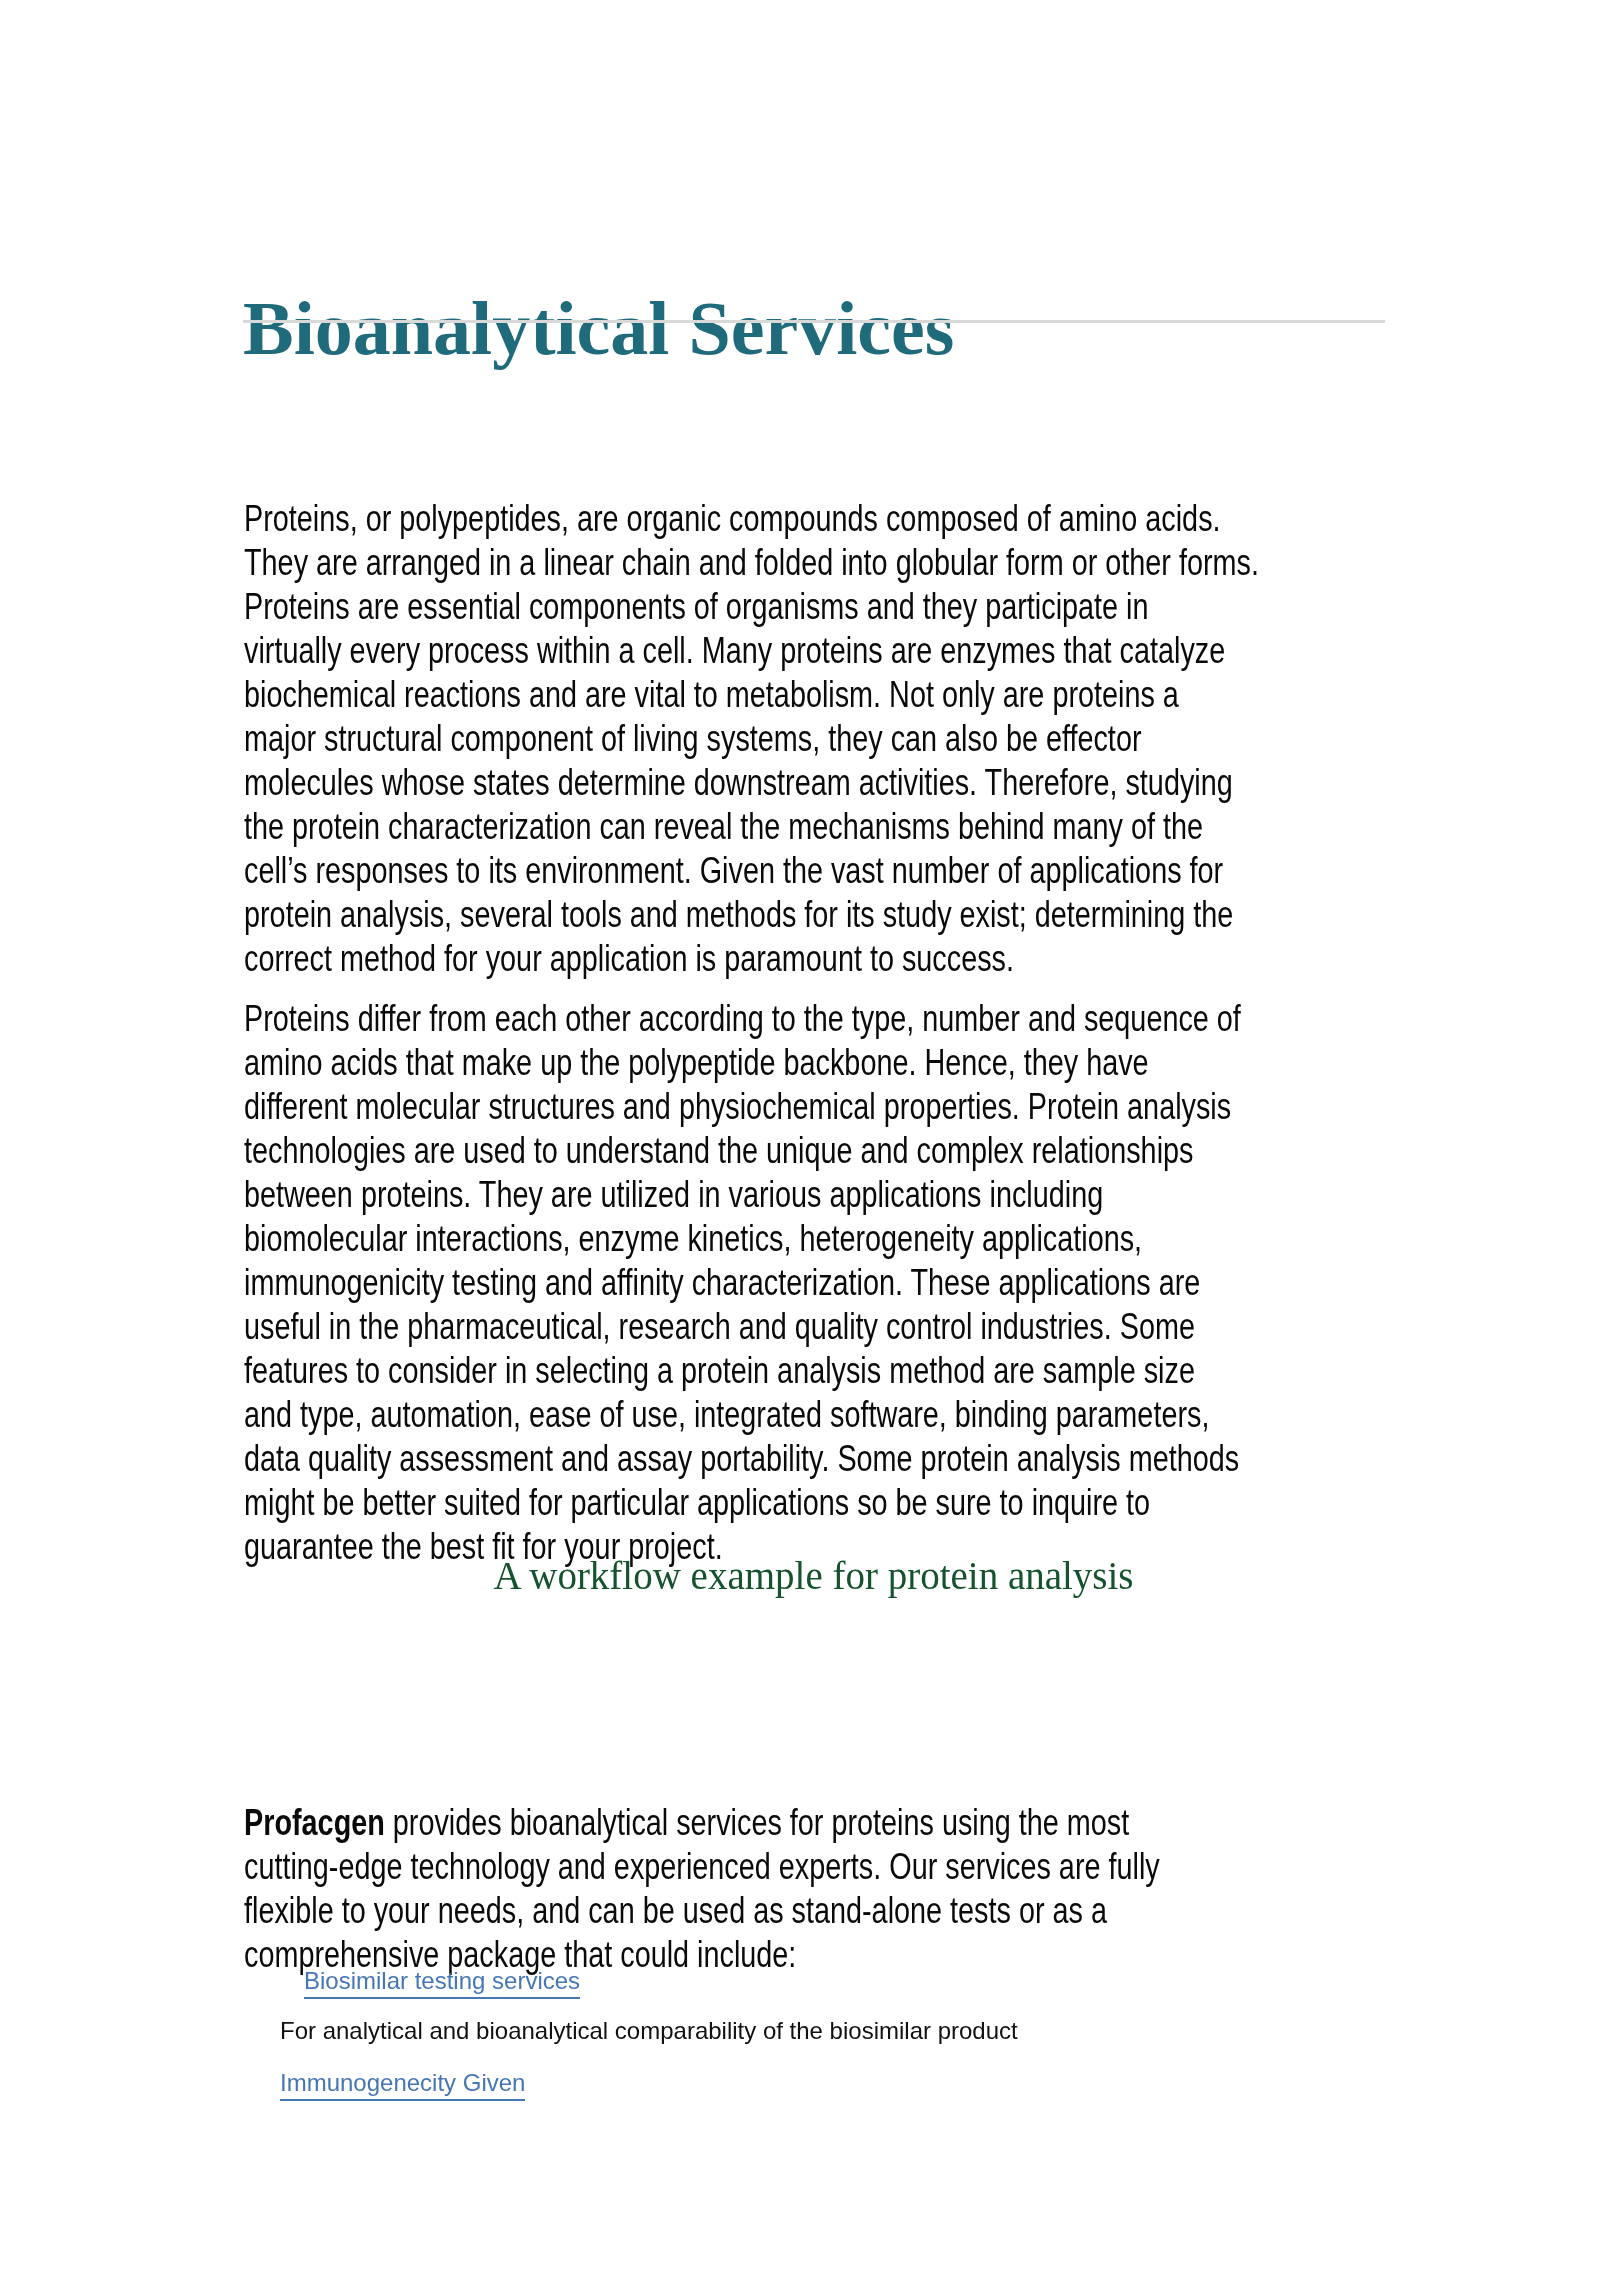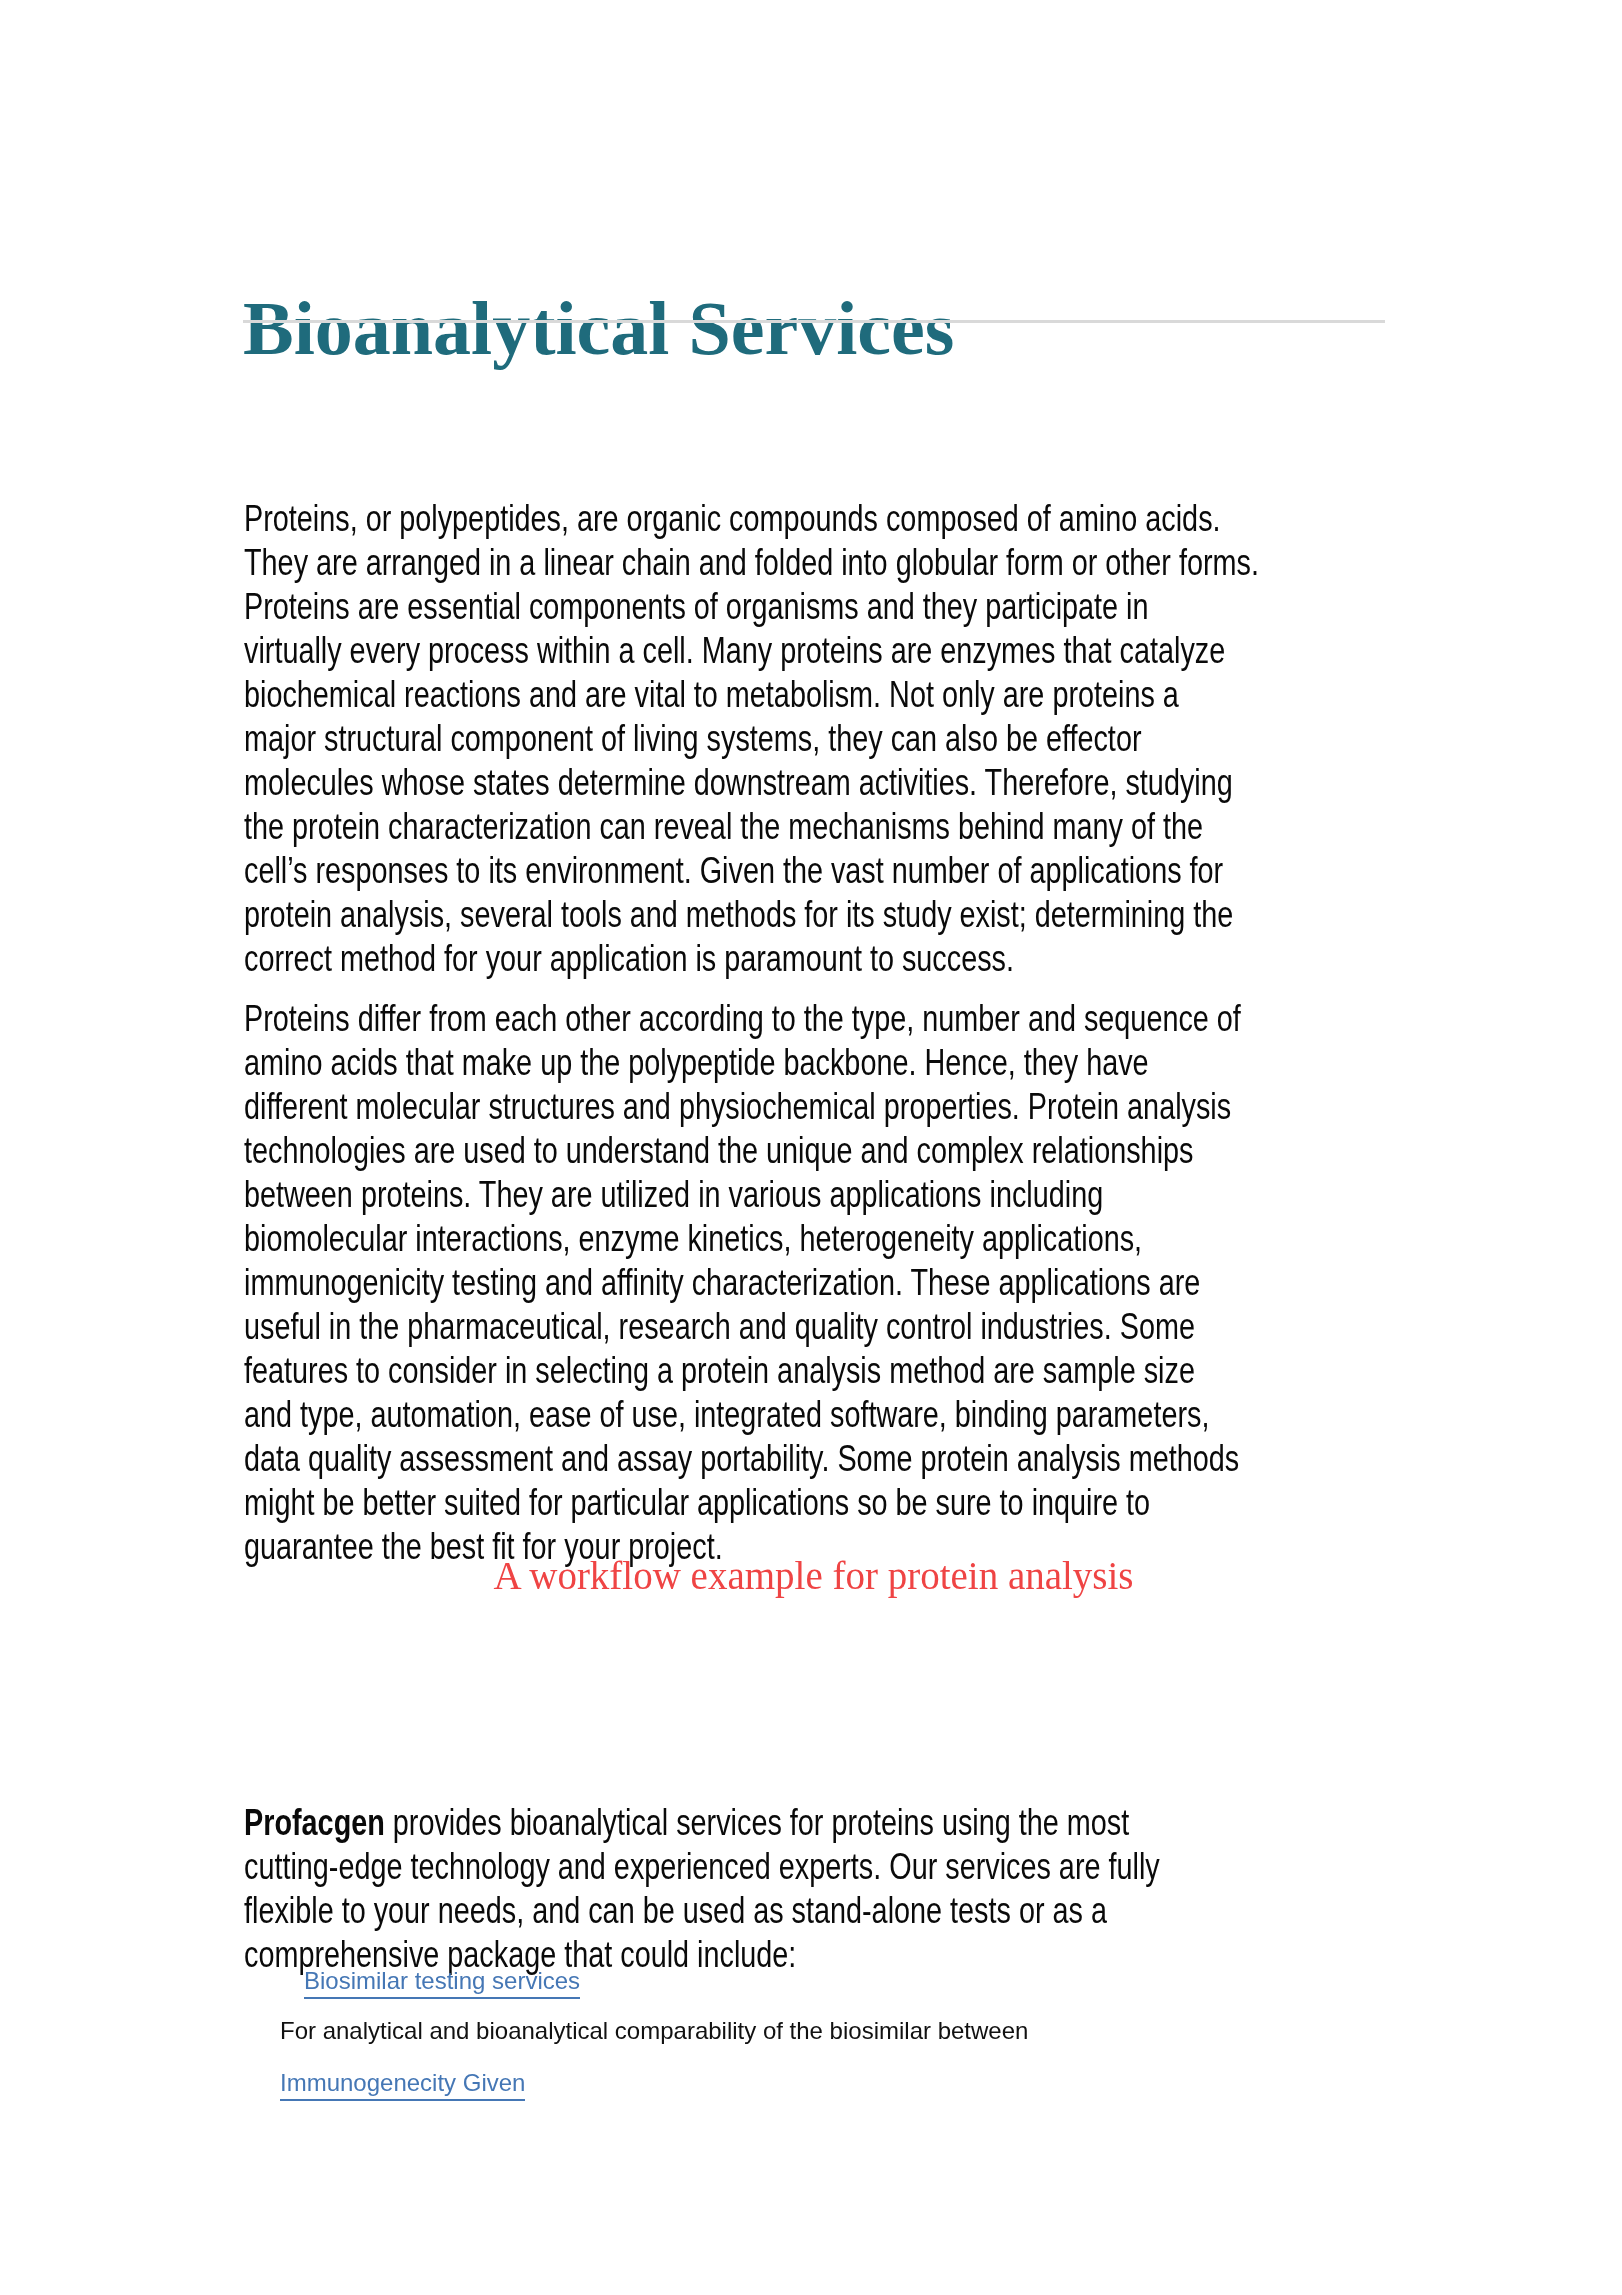--- a/index.html
+++ b/index.html
@@ -50,21 +50,21 @@
   .para-3 b { font-weight: bold; }
   .figure-caption {
     position: absolute;
     left: 243px;
     top: 1552px;
     width: 1141px;
     text-align: center;
     font-family: "Liberation Serif", serif;
     font-size: 39px;
     line-height: 47px;
-    color: #ef4444;
+    color: #14532d;
   }
   .service-link {
     position: absolute;
     left: 280px;
     display: inline-block;
     font-size: 24px;
     line-height: 30px;
     color: #4577B5;
     text-decoration: none;
     border-bottom: 2.5px solid #4577B5;
@@ -121,18 +121,18 @@
 
   <div class="figure-caption">A workflow example for protein analysis</div>
 
   <p class="body-para para-3"><b>Profacgen</b><span> provides bioanalytical services for proteins using the most
 cutting-edge technology and experienced experts. Our services are fully
 flexible to your needs, and can be used as stand-alone tests or as a
 comprehensive package that could include:</span></p>
 
   <a class="service-link link-biosimilar">Biosimilar testing services</a>
 
-  <div class="service-desc">For analytical and bioanalytical comparability of the biosimilar between</div>
+  <div class="service-desc">For analytical and bioanalytical comparability of the biosimilar product</div>
 
   <a class="service-link link-immuno">Immunogenecity Given</a>
 
 </div>
 
 
 </body></html>

